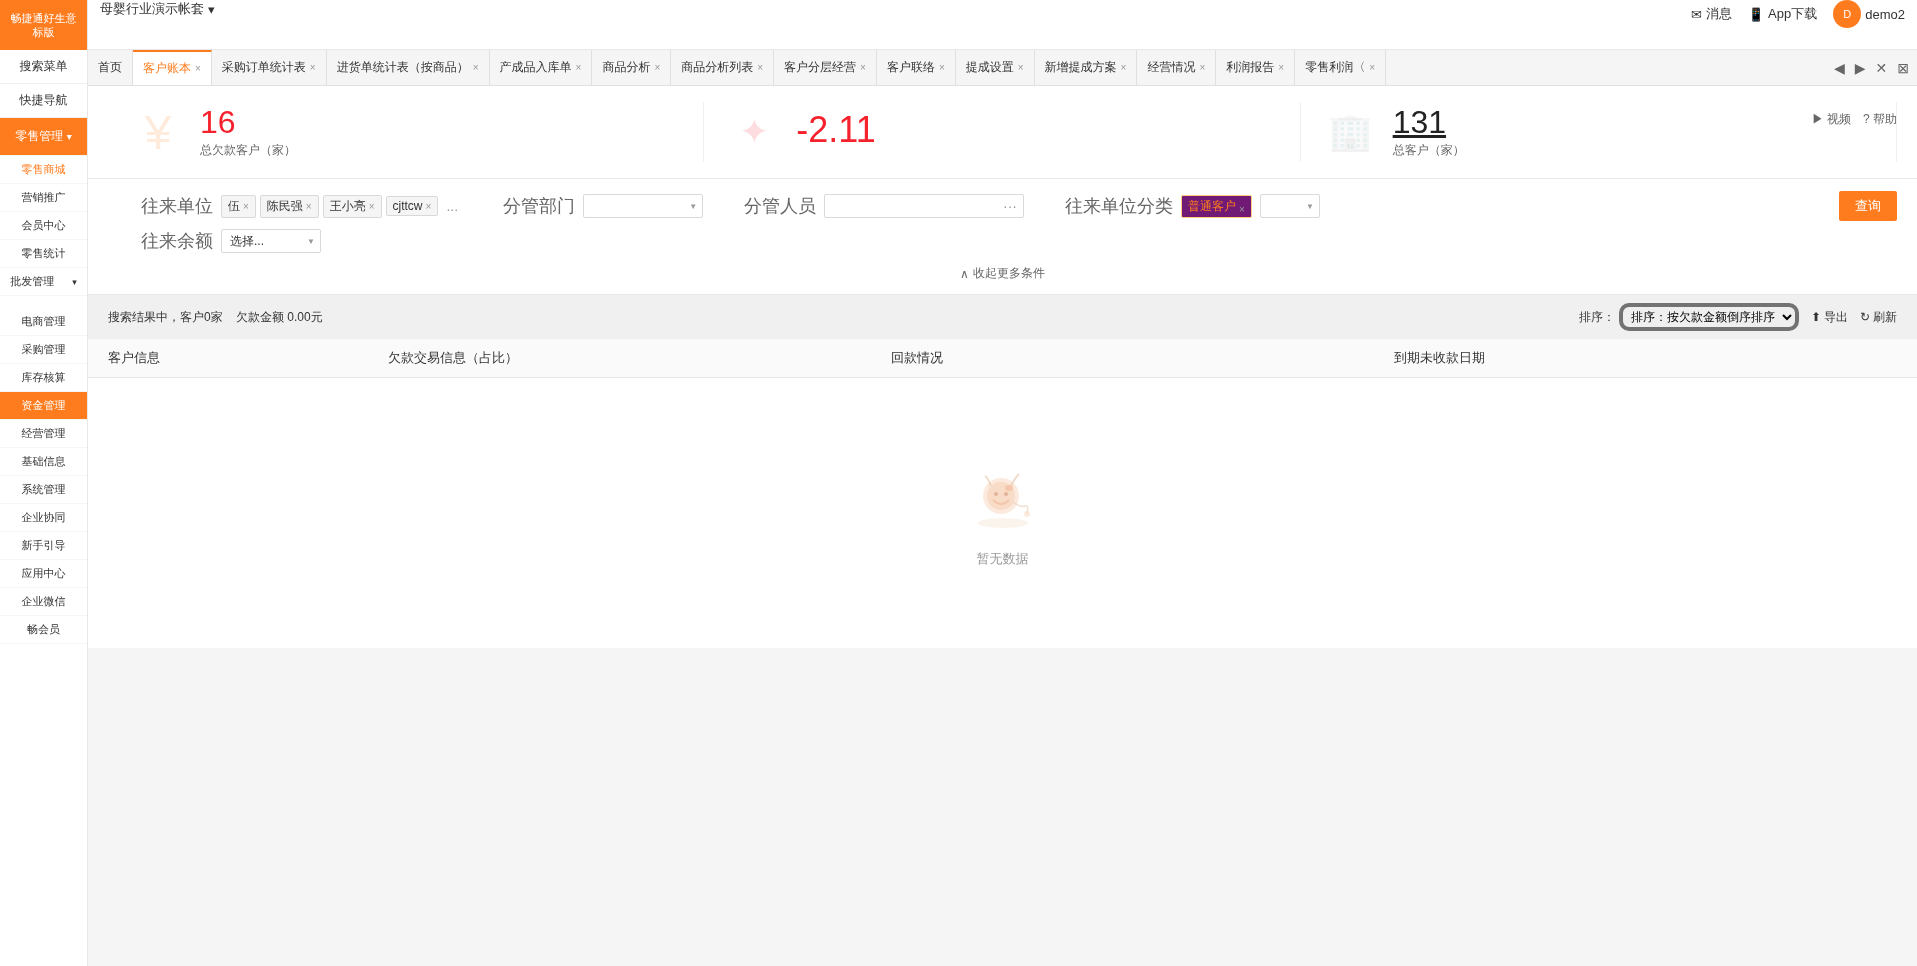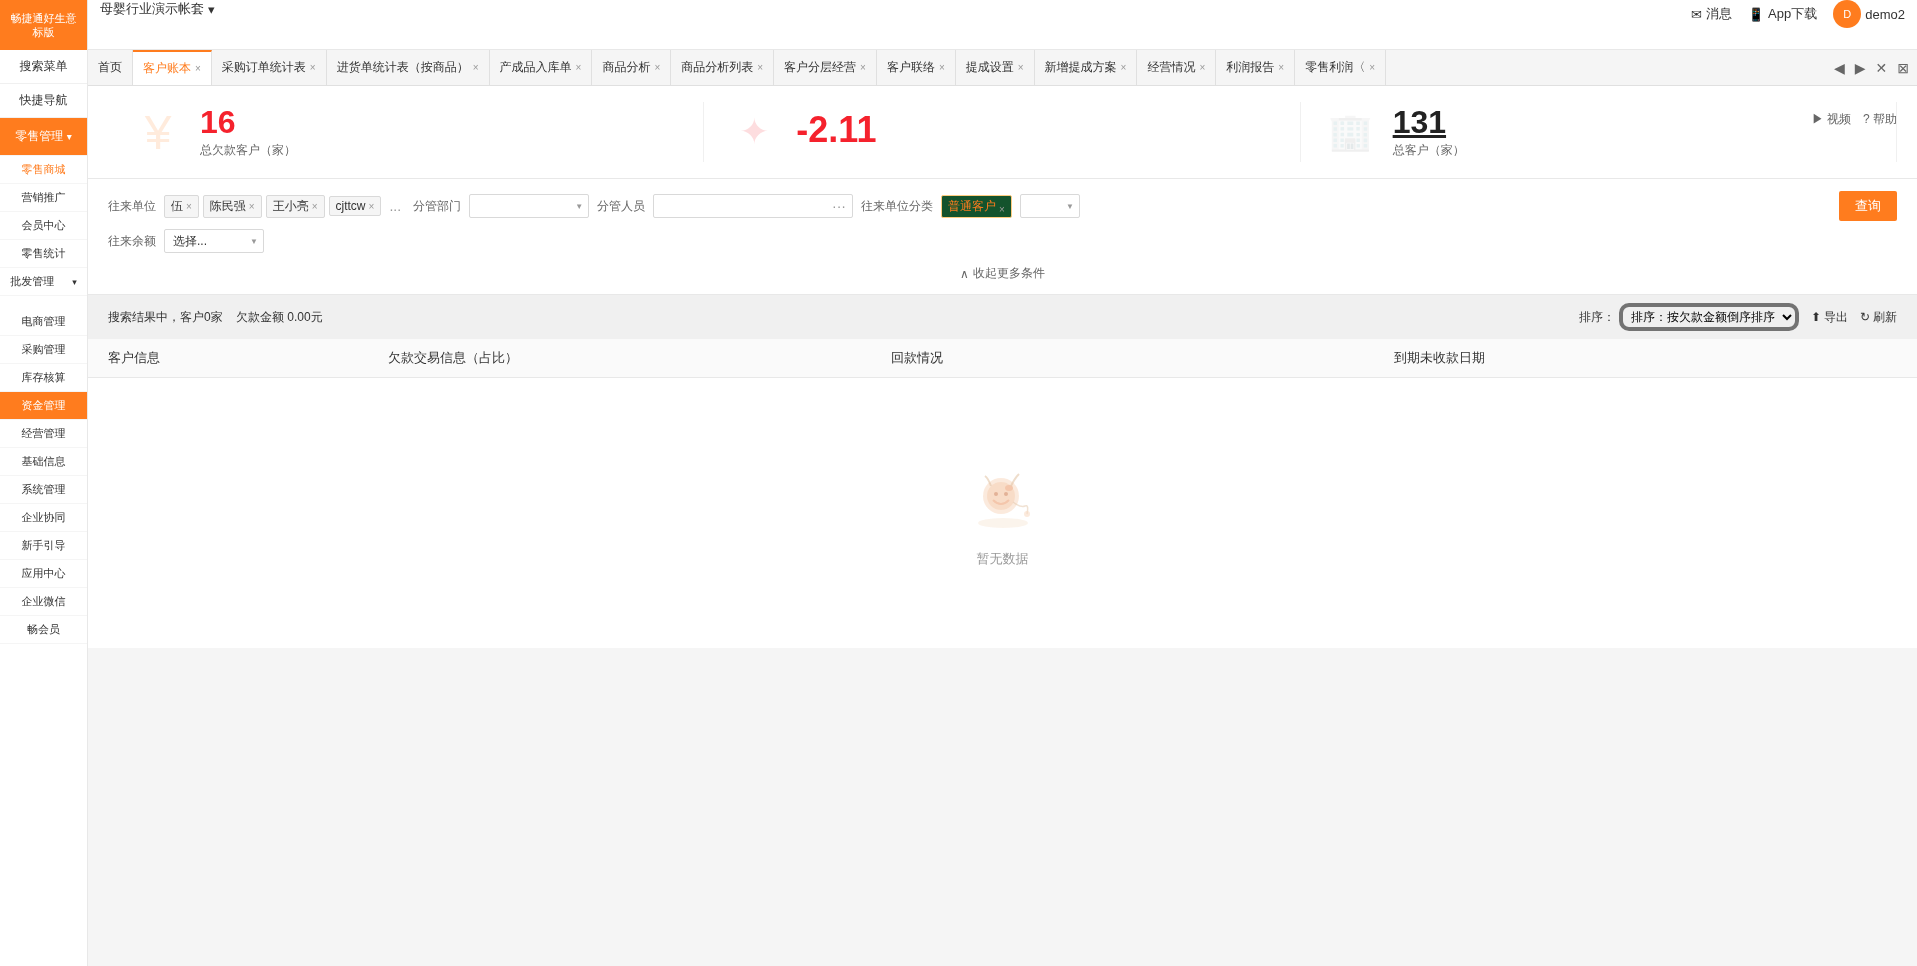--- a/index.html
+++ b/index.html
@@ -193,21 +193,21 @@
       height: 60px;
       opacity: 0.15;
       display: flex;
       align-items: center;
       justify-content: center;
       font-size: 40px;
     }
     .stat-info { flex: 1; }
     .stat-value {
       font-size: 32px;
-      font-weight: bold;
+      font-weight: normal;
       line-height: 1;
       margin-bottom: 4px;
     }
     .stat-value.red { color: #f5222d; }
     .stat-value.black { color: #222; text-decoration: underline; }
     .stat-label { font-size: 12px; color: #666; }
     .stats-actions {
       position: absolute;
       right: 20px;
       top: 25px;
@@ -225,23 +225,24 @@
       border-bottom: 1px solid #e8e8e8;
     }
     .filter-row {
       display: flex;
       align-items: center;
       gap: 8px;
       margin-bottom: 8px;
       flex-wrap: wrap;
     }
     .filter-label {
-      font-size: 12px;
+      font-size: 18px;
       color: #666;
       white-space: nowrap;
+      margin-left: 33px;
     }
     .filter-tags {
       display: flex;
       align-items: center;
       gap: 4px;
       flex-wrap: wrap;
     }
     .filter-tag {
       background: #f5f5f5;
       border: 1px solid #d9d9d9;
@@ -392,21 +393,21 @@
       margin-bottom: 12px;
       opacity: 0.6;
     }
 
     
     ::-webkit-scrollbar { width: 6px; height: 6px; }
     ::-webkit-scrollbar-track { background: #f1f1f1; }
     ::-webkit-scrollbar-thumb { background: #ccc; border-radius: 3px; }
 
     .tag-orange {
-      background: #14532d;
+      background: #701a75;
       border: 1px solid #ffcc80;
       color: #ff7c1e;
       align-items: flex-end;
     }
   </style>
 </head>
 <body>
 
 <div class="sidebar">
   <div class="sidebar-logo">

